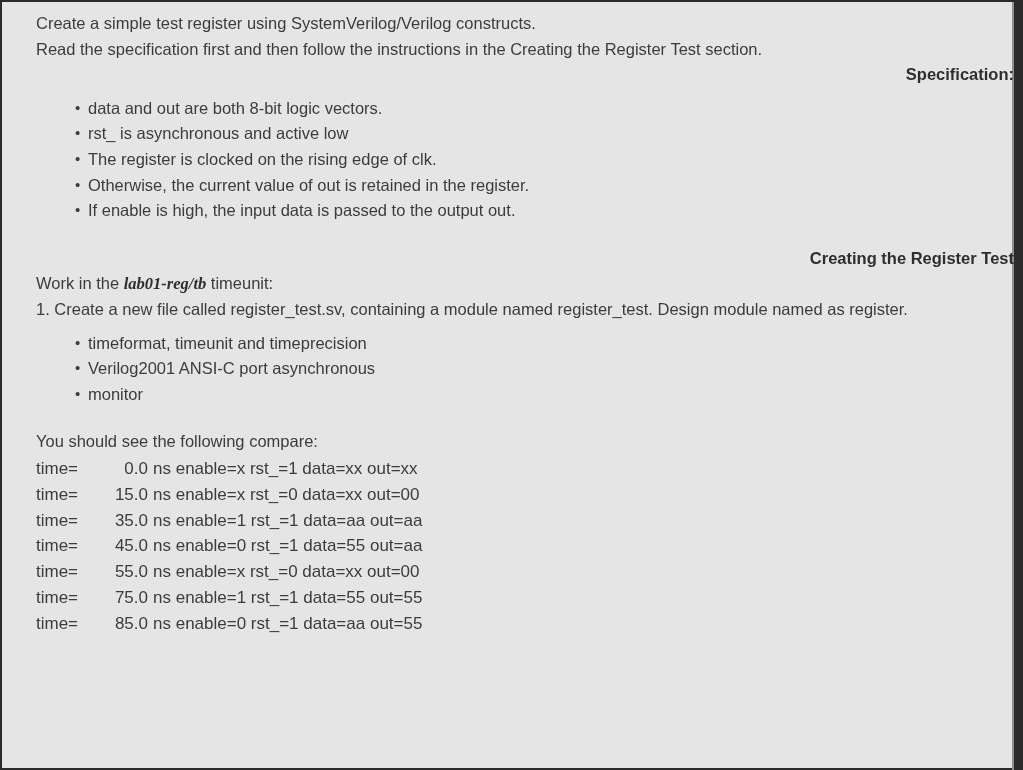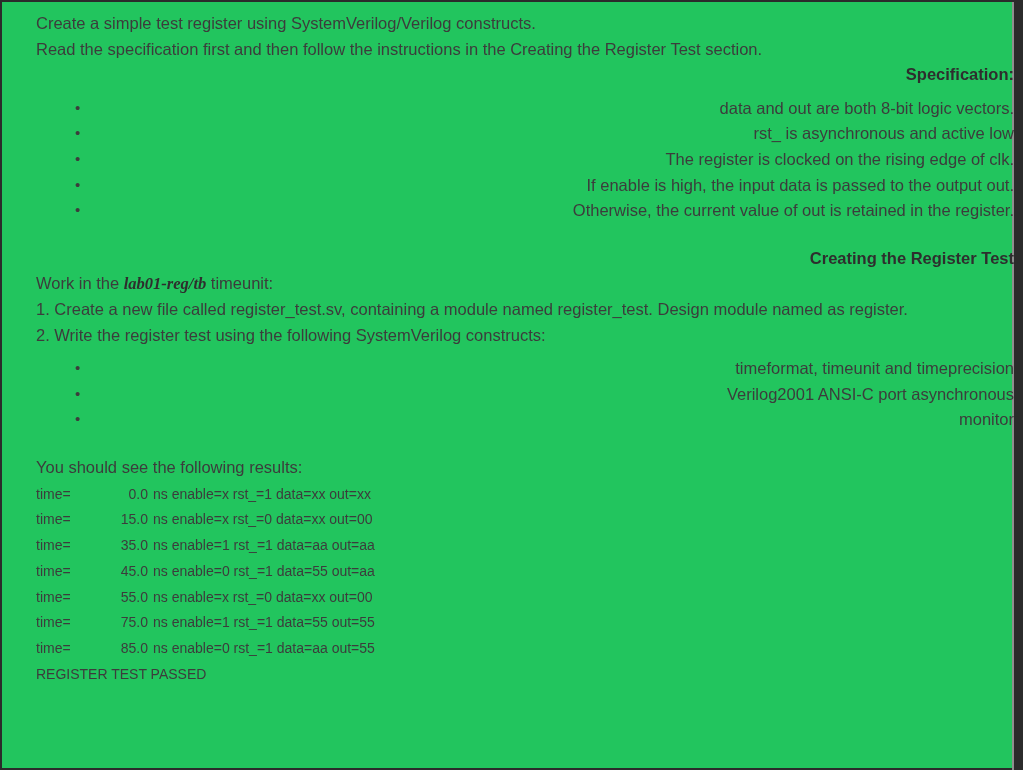--- a/index.html
+++ b/index.html
@@ -14,21 +14,21 @@
     font-family: "Liberation Sans", sans-serif;
     color: #3c3c3c;
   }
 
   
   #page {
     position: relative;
     width: 1023px;
     height: 770px;
     box-sizing: border-box;
-    background: #22c55e;
+    background: #e5e5e5;
     border-top: 2px solid #2b2b2b;
     border-bottom: 2px solid #2b2b2b;
     border-left: 2px solid #2b2b2b;
   }
   #right-edge-bar {
     position: absolute;
     top: 0;
     right: 0;
     width: 9px;
     height: 770px;
@@ -68,41 +68,40 @@
     font-weight: bold;
     font-style: italic;
     color: #2e2e2e;
     font-family: Liberation Serif, serif;
   }
 
   ul.speclist {
     margin: 8px 0 8px 0;
     padding: 0 0 0 52px;
     list-style: none;
-    text-align: right;
   }
   ul.speclist li {
     position: relative;
     font-size: 16.5px;
     line-height: 25.6px;
     color: #3c3c3c;
     padding-left: 0;
   }
   ul.speclist li::before {
     content: "\2022";
     position: absolute;
     left: -13px;
     top: -1px;
     font-size: 15px;
     color: #3c3c3c;
   }
   .gap-md { height: 14px; }
 
   .results-line {
-    font-size: 14px;
+    font-size: 17px;
     line-height: 25.8px;
     color: #3c3c3c;
     white-space: pre;
   }
   .results-block {
     margin-top: 1px;
   }
   .tlabel {
     display: inline-block;
     width: 56px;
@@ -128,46 +127,44 @@
   <div id="content">
 
     <div class="line">Create a simple test register using SystemVerilog/Verilog constructs.</div>
     <div class="line">Read the specification first and then follow the instructions in the Creating the Register Test section.</div>
     <div class="line bold">Specification:</div>
 
     <ul class="speclist">
       <li>data and out are both 8-bit logic vectors.</li>
       <li>rst_ is asynchronous and active low</li>
       <li>The register is clocked on the rising edge of clk.</li>
+      <li>Otherwise, the current value of out is retained in the register.</li>
       <li>If enable is high, the input data is passed to the output out.</li>
-      <li>Otherwise, the current value of out is retained in the register.</li>
     </ul>
 
     <div class="gap-md"></div>
 
     <div class="line bold">Creating the Register Test</div>
     <div class="line"><span>Work in the </span><span class="bolditalic">lab01-reg/tb</span><span> timeunit:</span></div>
     <div class="line">1. Create a new file called register_test.sv, containing a module named register_test. Design module named as register.</div>
-    <div class="line">2. Write the register test using the following SystemVerilog constructs:</div>
 
     <ul class="speclist">
       <li>timeformat, timeunit and timeprecision</li>
       <li>Verilog2001 ANSI-C port asynchronous</li>
       <li>monitor</li>
     </ul>
 
     <div class="gap-md"></div>
 
-    <div class="line">You should see the following results:</div>
+    <div class="line">You should see the following compare:</div>
 
     <div class="results-block">
       <div class="results-line"><span class="tlabel">time=</span><span class="tval">0.0</span><span class="trest">ns enable=x rst_=1 data=xx out=xx</span></div>
       <div class="results-line"><span class="tlabel">time=</span><span class="tval">15.0</span><span class="trest">ns enable=x rst_=0 data=xx out=00</span></div>
       <div class="results-line"><span class="tlabel">time=</span><span class="tval">35.0</span><span class="trest">ns enable=1 rst_=1 data=aa out=aa</span></div>
       <div class="results-line"><span class="tlabel">time=</span><span class="tval">45.0</span><span class="trest">ns enable=0 rst_=1 data=55 out=aa</span></div>
       <div class="results-line"><span class="tlabel">time=</span><span class="tval">55.0</span><span class="trest">ns enable=x rst_=0 data=xx out=00</span></div>
       <div class="results-line"><span class="tlabel">time=</span><span class="tval">75.0</span><span class="trest">ns enable=1 rst_=1 data=55 out=55</span></div>
       <div class="results-line"><span class="tlabel">time=</span><span class="tval">85.0</span><span class="trest">ns enable=0 rst_=1 data=aa out=55</span></div>
-      <div class="results-line">REGISTER TEST PASSED</div>
     </div>
 
   </div>
 </div>
 
 </body></html>

